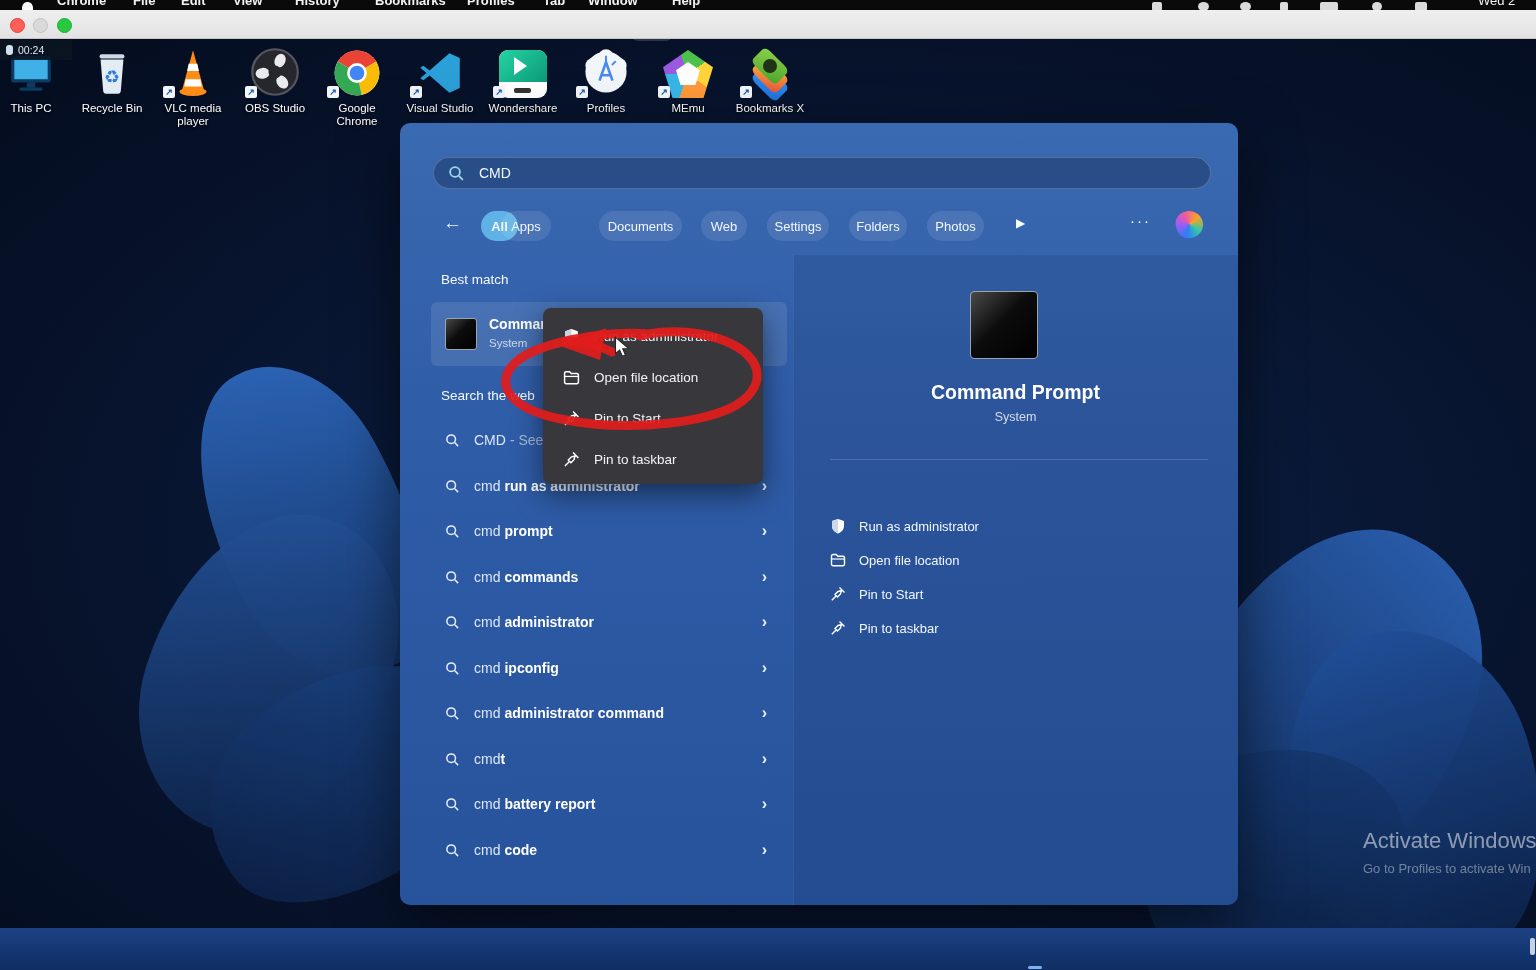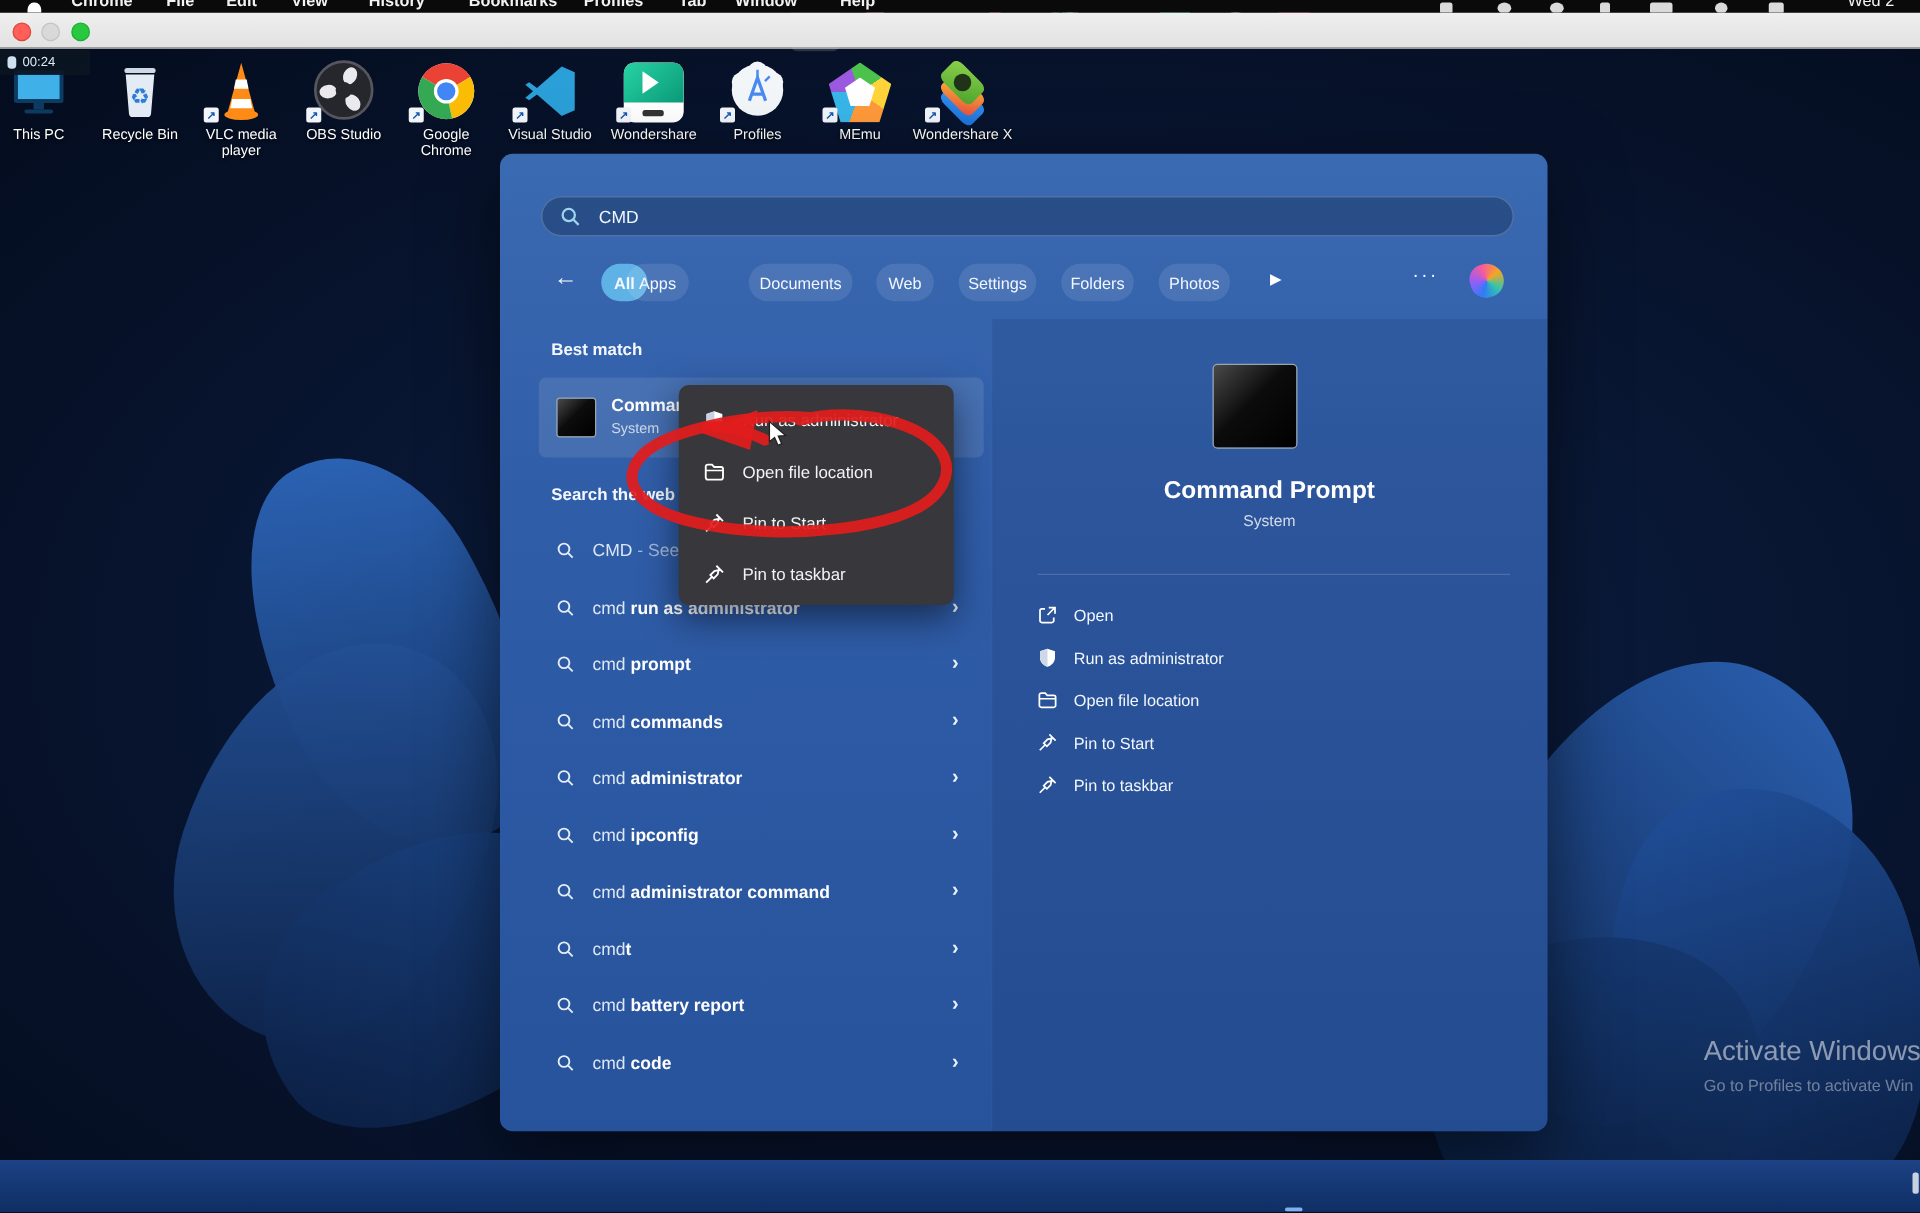--- a/index.html
+++ b/index.html
@@ -46,21 +46,21 @@
                    font-family:"Liberation Sans",sans-serif;width:600px;}
   .backarrow{position:absolute;left:443px;top:212px;color:#eef4fc;font-size:19px;z-index:12;}
   .pill{position:absolute;top:211px;height:30px;border-radius:15px;z-index:12;color:#f2f7ff;font-size:13px;
         background:rgba(255,255,255,.10);display:flex;align-items:center;justify-content:center;}
   .pill.active{background:#5eb2e6;font-weight:600;}
   .overflowplay{position:absolute;left:1016px;top:216px;color:#fff;font-size:12px;z-index:12;}
   .moredots{position:absolute;left:1130px;top:212px;color:#fff;font-size:15px;letter-spacing:2px;z-index:12;}
   .copilot{position:absolute;width:27px;height:27px;border-radius:46% 54% 52% 48%;z-index:12;
            background:conic-gradient(from 210deg,#2f7cf6,#9a5cf5,#f55c9a,#f5a623,#35c6a9,#2f7cf6);
            transform:rotate(-15deg);}
-  .secthead{position:absolute;color:#f4f8fd;font-size:13.5px;font-weight:700;z-index:12;}
+  .secthead{position:absolute;color:#f4f8fd;font-size:13.5px;font-weight:400;z-index:12;}
   .bmrow{position:absolute;left:431px;top:302px;width:356px;height:64px;border-radius:6px;z-index:12;
          background:rgba(255,255,255,.10);}
   .cmdicon{background:linear-gradient(135deg,#4a4a4a 0%,#0c0c0c 45%,#000 100%);border:1px solid #9aa4ad;}
   .bmtitle{position:absolute;left:58px;top:14px;font-size:14px;font-weight:600;color:#fff;white-space:nowrap;}
   .bmsub{position:absolute;left:58px;top:35px;font-size:11.5px;color:rgba(255,255,255,.72);}
   .srow{position:absolute;left:433px;width:344px;height:44px;z-index:12;display:flex;align-items:center;
         color:#fff;font-size:14px;}
   .srow .mag{margin-left:12px;margin-right:14px;flex:0 0 auto;display:flex;}
   .srow .plain{color:rgba(235,243,252,.92);}
   .srow .boldpart{font-weight:700;color:#fff;margin-left:4px;}
@@ -277,21 +277,21 @@
   <div class="dicon" style="left:730px">
     <div class="img">
       <div class="bsx">
         <div style="top:20px;background:linear-gradient(135deg,#3aa0ff,#1d6fd6)"></div>
         <div style="top:12px;background:linear-gradient(135deg,#ffd33a,#e84c3d)"></div>
         <div style="top:3px;background:linear-gradient(135deg,#8cd24a,#4ca32e)"></div>
         <div style="top:13px;left:19px;width:14px;height:14px;border-radius:50%;background:#203318;transform:none"></div>
       </div>
       <span class="scut">↗</span>
     </div>
-    <div class="lbl">Wondershare X</div>
+    <div class="lbl">Bookmarks X</div>
   </div>
 
   <div class="panel"></div>
   <div class="rightpane"></div>
 
   <div class="searchbox">
     <svg width="17" height="17" viewBox="0 0 16 16">
         <circle cx="6.6" cy="6.6" r="4.6" fill="none" stroke="#9fd4ee" stroke-width="1.7"></circle>
         <path d="M10.2 10.2 L14 14" stroke="#9fd4ee" stroke-width="1.7"></path>
       </svg>
@@ -428,26 +428,20 @@
     <span class="plain">cmd</span>
     <span class="boldpart">code</span>
     <span class="chev">›</span>
   </div>
 
   <div class="abs cmdicon" style="left:970px;top:291px;width:66px;height:66px;border-radius:4px;z-index:12"></div>
   <div class="pvtitle">Command Prompt</div>
   <div class="pvsub">System</div>
   <div class="pvdivider"></div>
 
-  <div class="action" style="top:478px">
-    <svg width="16" height="16" viewBox="0 0 16 16">
-        <path d="M6 3 H3.5 A1.5 1.5 0 0 0 2 4.5 v8 A1.5 1.5 0 0 0 3.5 14 h8 A1.5 1.5 0 0 0 13 12.5 V10 M9 2 h5 v5 M14 2 L8 8" fill="none" stroke="#fff" stroke-width="1.4"></path>
-      </svg>
-    <span>Open</span>
-  </div>
   <div class="action" style="top:512px">
     <svg width="16" height="16" viewBox="0 0 16 16">
         <path d="M8 1 L14 3 V8 C14 11.8 11.2 14.4 8 15.4 C4.8 14.4 2 11.8 2 8 V3 Z" fill="#fff"></path>
         <path d="M8 1 L8 15.4 C4.8 14.4 2 11.8 2 8 V3 Z" fill="#cfd8e6"></path>
       </svg>
     <span>Run as administrator</span>
   </div>
   <div class="action" style="top:546px">
     <svg width="16" height="16" viewBox="0 0 16 16">
         <path d="M1.5 4 a1.5 1.5 0 0 1 1.5 -1.5 h3.2 l1.6 1.8 h5.2 a1.5 1.5 0 0 1 1.5 1.5 v6.5 a1.5 1.5 0 0 1 -1.5 1.5 h-10 a1.5 1.5 0 0 1 -1.5 -1.5 Z" fill="none" stroke="#fff" stroke-width="1.4"></path>

